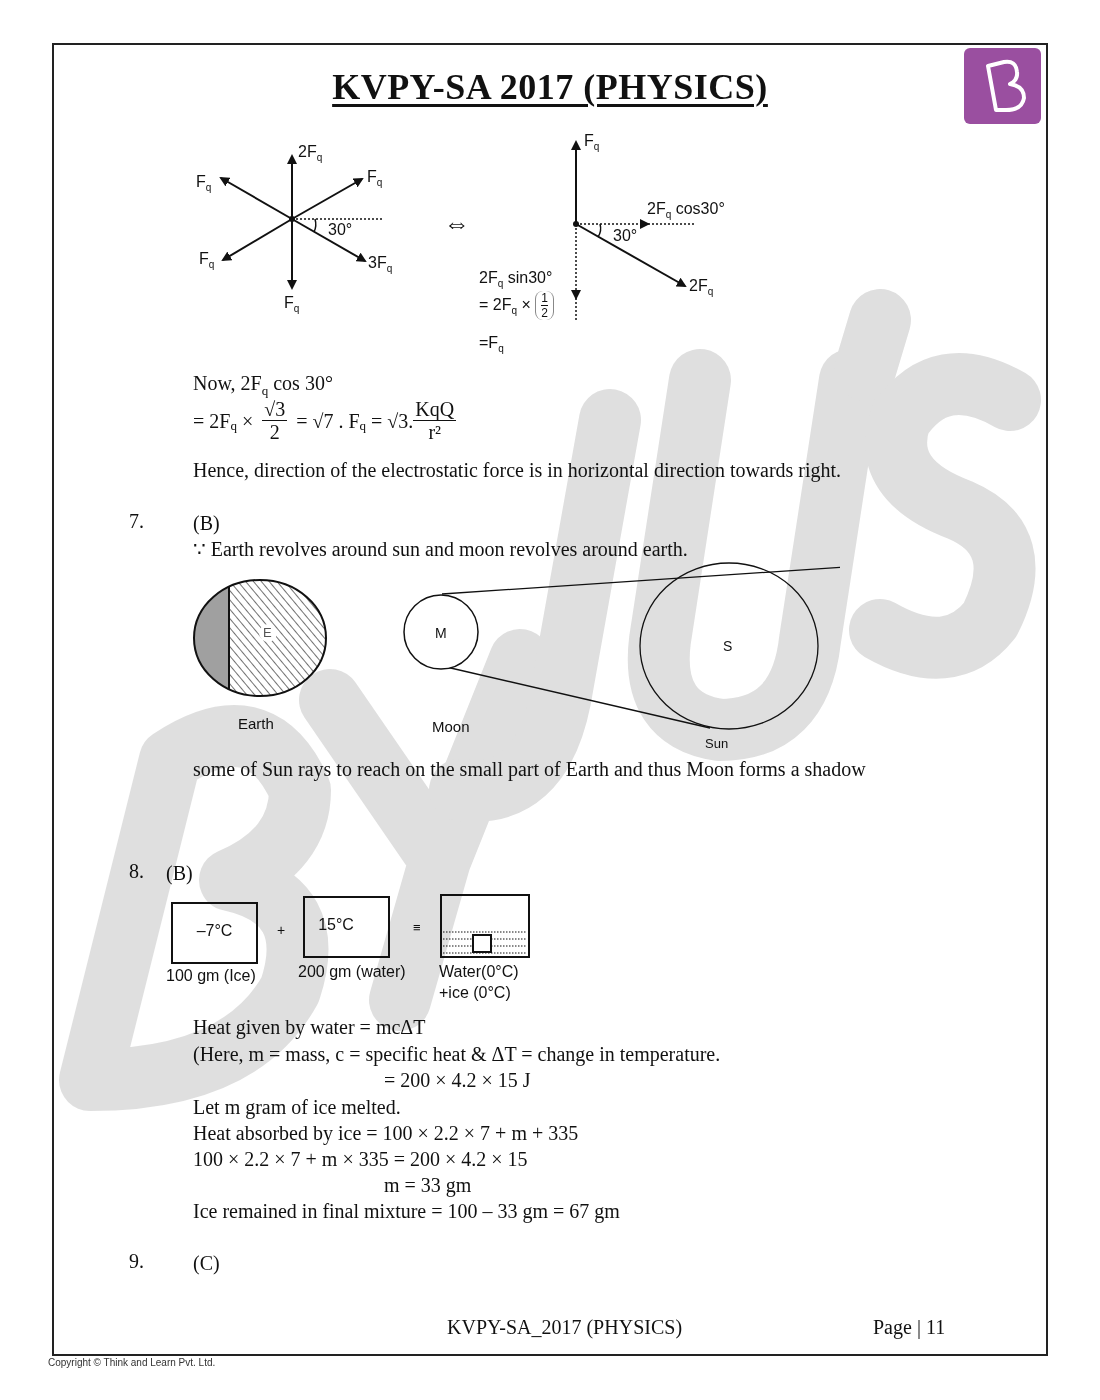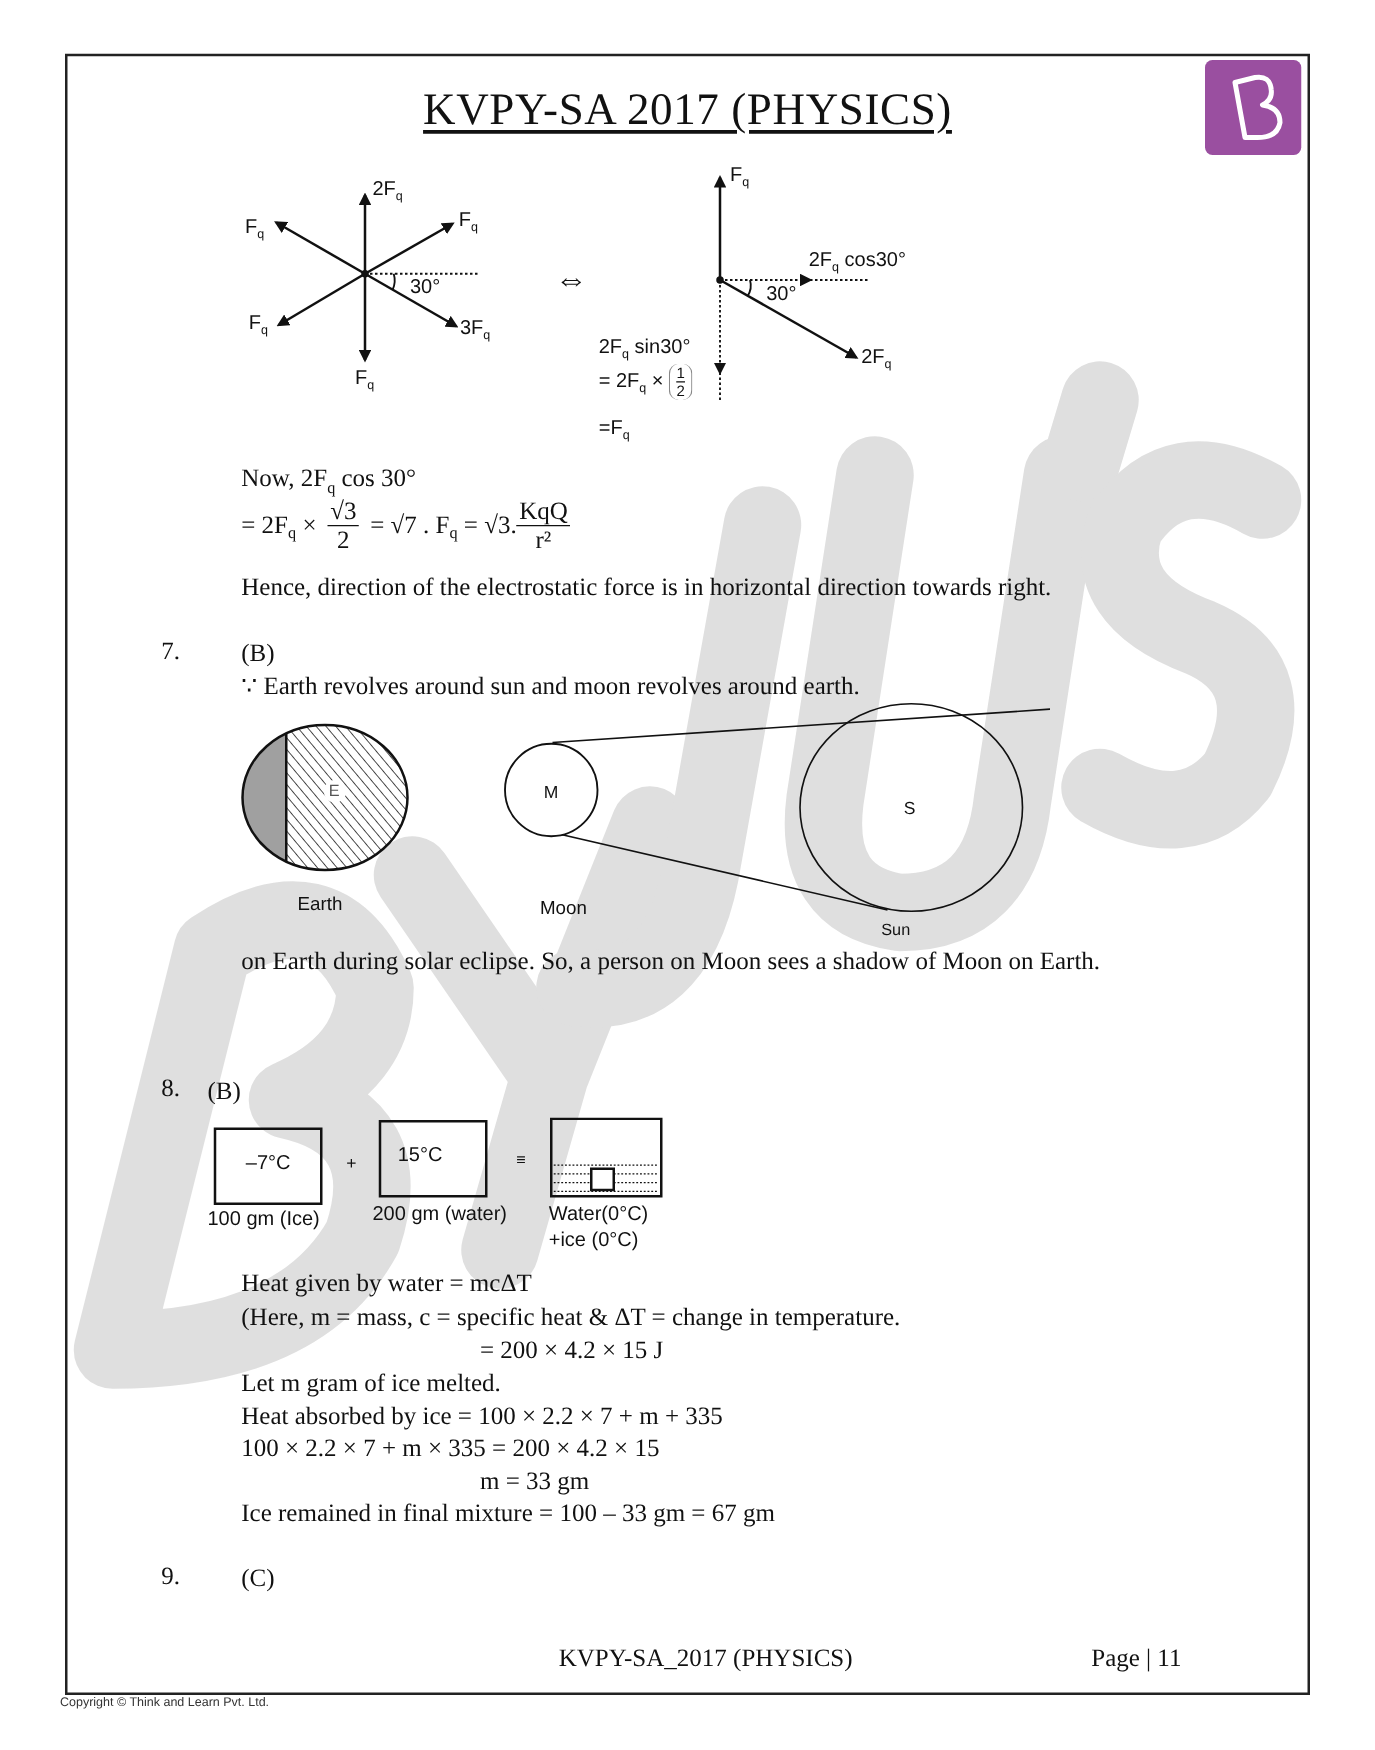--- a/index.html
+++ b/index.html
@@ -1,20 +1,20 @@
 <!DOCTYPE html>
 <html><head>
 <meta charset="utf-8">
 <style>
   html, body { margin: 0; padding: 0; background: #ffffff; }
   body { width: 1100px; height: 1400px; position: relative; overflow: hidden; font-family: "Liberation Serif", serif; color: #111; }
   .frame { position: absolute; left: 52px; top: 43px; width: 996px; height: 1313px; border: 2px solid #222; box-sizing: border-box; }
   .watermark { position: absolute; left: 0; top: 0; width: 1100px; height: 1400px; pointer-events: none; }
   .abs { position: absolute; }
-  .title { left: 0; width: 1100px; top: 66px; text-align: center; font-size: 36px; font-weight: normal; text-decoration: underline; text-decoration-thickness: 3px; text-underline-offset: 5px; letter-spacing: 0.5px; }
+  .title { left: 0; width: 1100px; top: 66px; text-align: center; font-size: 36px; font-weight: bold; text-decoration: underline; text-decoration-thickness: 3px; text-underline-offset: 5px; letter-spacing: 0.5px; }
   .logo { position: absolute; left: 964px; top: 48px; width: 77px; height: 76px; border-radius: 6px; background: #9a4fa0; }
   .sans { font-family: "Liberation Sans", sans-serif; }
   .lbl { font-family: "Liberation Sans", sans-serif; font-size: 16px; }
   .lbl sub { font-size: 10px; }
   .body-text { font-size: 20px; line-height: 26px; }
   .qnum { font-size: 20px; }
   .frac { display: inline-block; vertical-align: middle; text-align: center; margin: 0 4px; }
   .frac .num { display: block; border-bottom: 1px solid #111; padding: 0 2px; line-height: 22px; }
   .frac .den { display: block; line-height: 22px; }
   .box { position: absolute; border: 2px solid #111; box-sizing: border-box; background: transparent; }
@@ -144,21 +144,21 @@
   <ellipse cx="549" cy="86" rx="89" ry="83" fill="none" stroke="#111" stroke-width="1.3"></ellipse>
 </svg>
 <div class="abs lbl" style="left:263px;top:625px;font-size:13px;color:#555">E</div>
 <div class="abs lbl" style="left:435px;top:625px;font-size:14px">M</div>
 <div class="abs lbl" style="left:723px;top:638px;font-size:14px">S</div>
 <div class="abs lbl" style="left:238px;top:715px;font-size:15px">Earth</div>
 <div class="abs lbl" style="left:432px;top:718px;font-size:15px">Moon</div>
 <div class="abs lbl" style="left:705px;top:736px;font-size:13px">Sun</div>
 
 <div class="abs body-text" style="left:193px;top:756px;width:780px">
-  <div>on Earth during solar eclipse. So, a person on Moon sees a shadow of Moon on Earth.</div>
+  <div>some of Sun rays to reach on the small part of Earth and thus Moon forms a shadow</div>
 </div>
 
 <div class="abs qnum" style="left:129px;top:860px">8.</div>
 <div class="abs body-text" style="left:166px;top:860px">(B)</div>
 
 <div class="box" style="left:171px;top:902px;width:87px;height:62px"></div>
 <div class="abs lbl" style="left:171px;top:922px;width:87px;text-align:center">–7°C</div>
 <div class="abs lbl" style="left:166px;top:967px">100 gm (Ice)</div>
 <div class="abs lbl" style="left:277px;top:922px;font-size:14px">+</div>
 <div class="box" style="left:303px;top:896px;width:87px;height:62px"></div>

